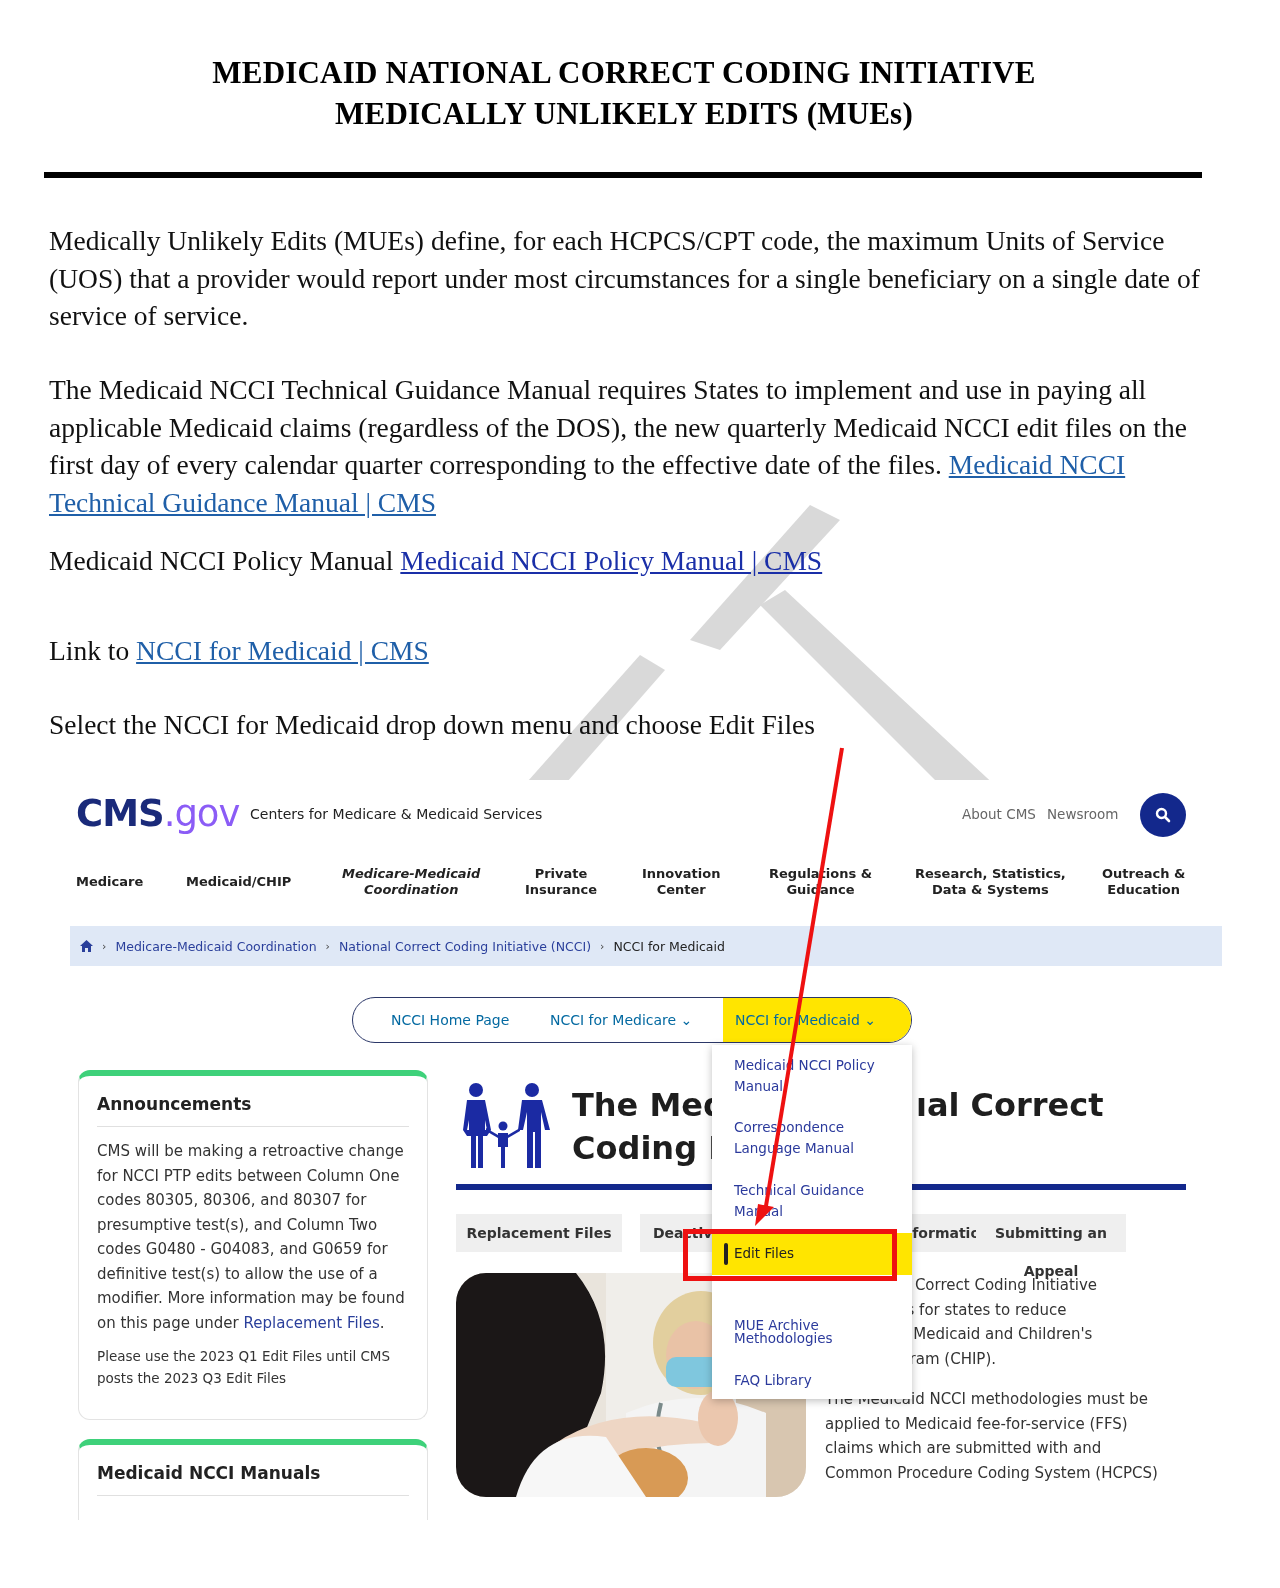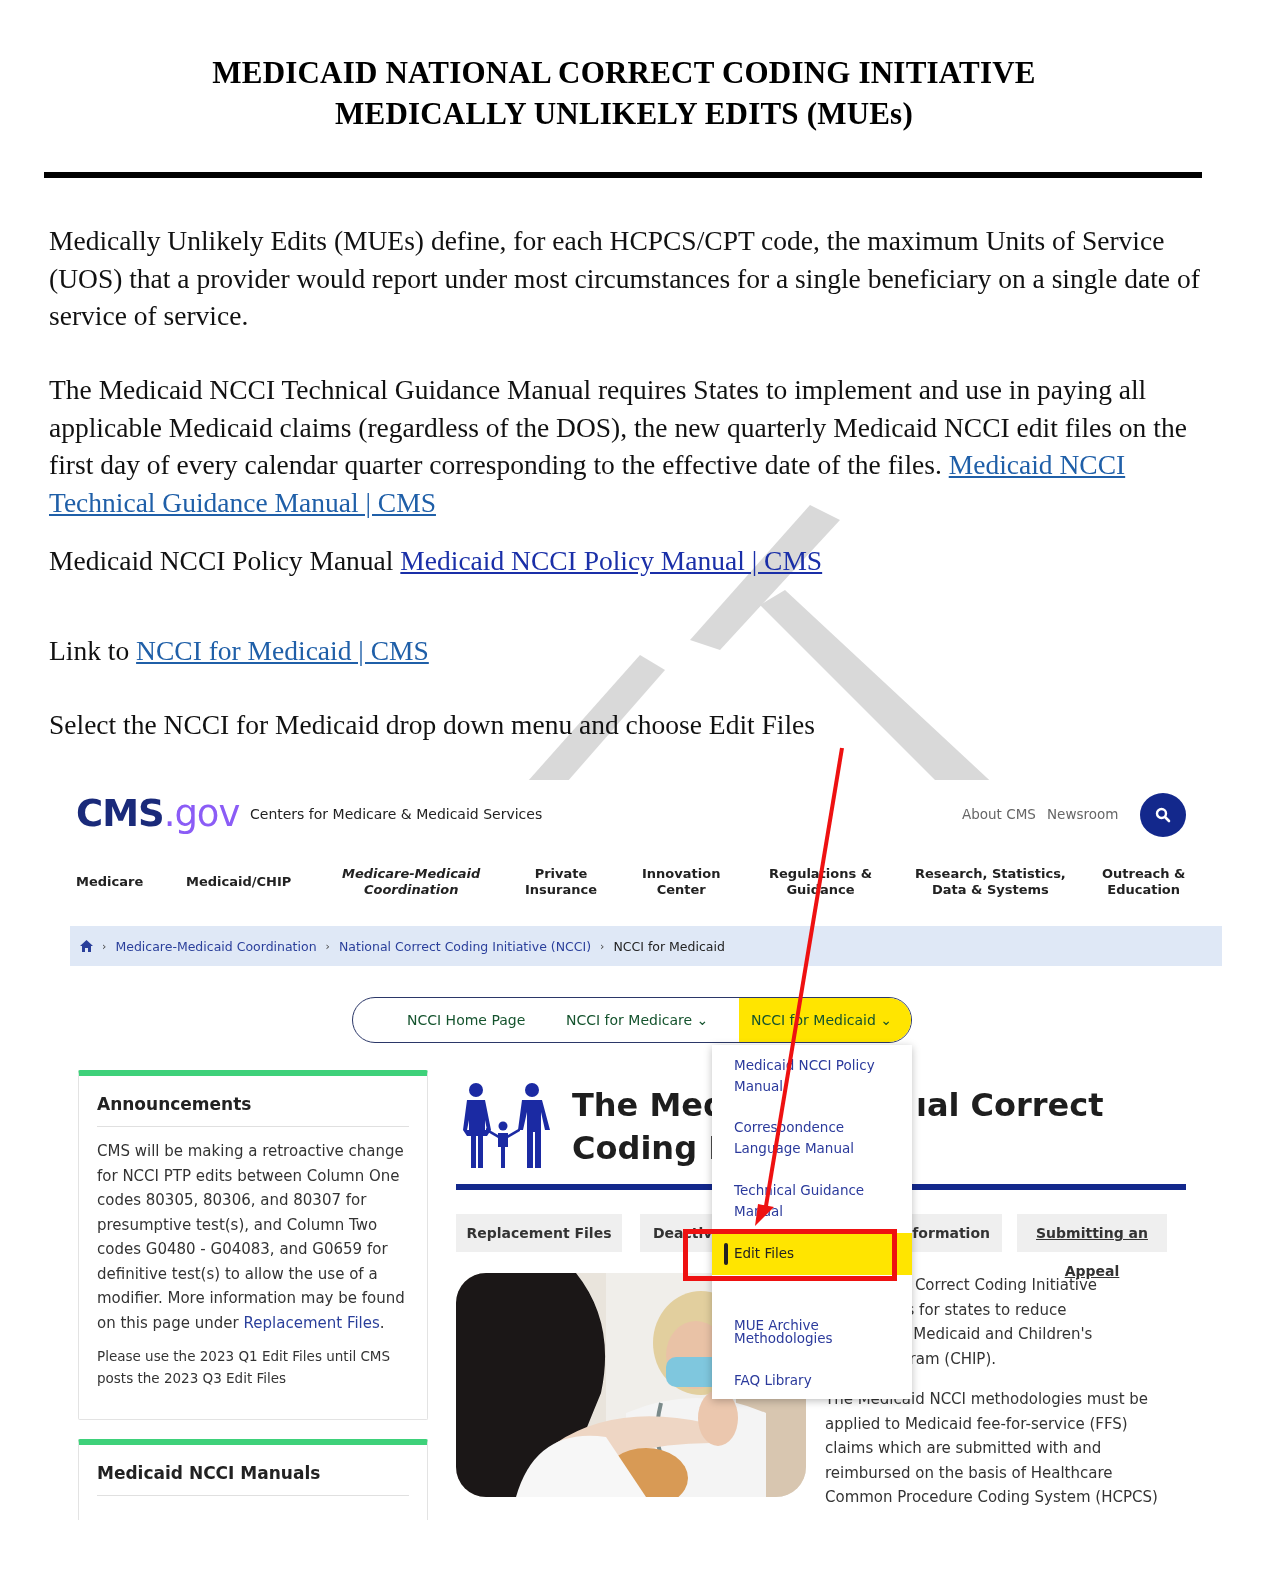--- a/index.html
+++ b/index.html
@@ -38,24 +38,24 @@
 
   .mainnav { position: absolute; top: 86px; left: 0; width: 1170px; height: 36px; }
   .mainnav .item { position: absolute; font-size: 13px; font-weight: bold; color: #222; text-align: center; line-height: 16px; }
 
   .crumbs { position: absolute; left: 8px; top: 146px; width: 1152px; height: 40px; background: #dfe8f6; display: flex; align-items: center; padding-left: 10px; font-size: 12.5px; }
   .crumbs .c { color: #2a3f9b; }
   .crumbs .sep { color: #444; margin: 0 9px; font-size: 11px; }
   .crumbs .cur { color: #222; }
 
   .pillnav { position: absolute; left: 290px; top: 217px; width: 560px; height: 46px; border: 1.5px solid #2b3768; border-radius: 24px; overflow: hidden; }
-  .pillnav .p { position: absolute; top: 0; height: 46px; line-height: 44px; font-size: 14px; color: #14532d; margin-left: 16px; }
+  .pillnav .p { position: absolute; top: 0; height: 46px; line-height: 44px; font-size: 14px; color: #0369a1; }
   .pillnav .active { background: #ffe500; border-bottom: 2px solid #444; }
 
-  .card { position: absolute; left: 16px; width: 350px; background: #fff; border: 1px solid #e3e3e3; border-top: 6px solid #3ed17a; border-radius: 2px; }
+  .card { position: absolute; left: 16px; width: 350px; background: #fff; border: 1px solid #e3e3e3; border-top: 6px solid #3ed17a; border-radius: 12px; }
   .card h3 { font-size: 17px; font-weight: bold; color: #222; margin: 18px 18px 0 18px; padding-bottom: 12px; border-bottom: 1px solid #e0e0e0; }
   .card p { font-size: 15px; line-height: 24.5px; color: #333; margin: 12px 18px 0 18px; }
   .card p.small { font-size: 13.5px; line-height: 22px; color: #333; margin-top: 10px; }
   .card a { color: #2a3f9b; text-decoration: none; }
 
   .hero-icon { position: absolute; left: 394px; top: 302px; width: 104px; height: 86px; }
   .hero-title { position: absolute; left: 510px; top: 304px; font-size: 32px; font-weight: bold; color: #1e1e1e; line-height: 43px; }
   .hero-rule { position: absolute; left: 394px; top: 404px; width: 730px; height: 6px; background: #13288c; }
 
   .tab { position: absolute; top: 434px; height: 38px; background: #efefef; font-size: 14px; font-weight: bold; color: #333; line-height: 38px; text-align: center; }
@@ -200,21 +200,21 @@
   </svg>
   <div class="hero-title">
     <div><span>The Med</span><span style="display:inline-block; width:190px;"></span><span>ıal Correct</span></div>
     <div>Coding I</div>
   </div>
   <div class="hero-rule"></div>
 
   <div class="tab" style="left:394px; width:166px;">Replacement Files</div>
   <div class="tab" style="left:578px; width:180px; text-align:left; padding-left:13px;">Deactiva</div>
   <div class="tab" style="left:800px; width:140px; text-align:right; padding-right:12px;">Information</div>
-  <div class="tab" style="left:955px; width:150px;text-decoration:underline;">Submitting an Appeal</div>
+  <div class="tab" style="left:914px; width:150px;">Submitting an Appeal</div>
 
   <svg class="photo" viewBox="0 0 350 224" preserveAspectRatio="none">
     <rect width="350" height="224" fill="#e9e4dc"></rect>
     <rect x="270" y="0" width="80" height="224" fill="#d8c6b0"></rect>
     <rect x="150" y="0" width="130" height="224" fill="#f0eeea"></rect>
     <ellipse cx="245" cy="70" rx="48" ry="52" fill="#e2cf9e"></ellipse>
     <ellipse cx="240" cy="82" rx="30" ry="34" fill="#e9c2a6"></ellipse>
     <rect x="210" y="84" width="60" height="30" rx="10" fill="#7fc7de"></rect>
     <path d="M170 140 q70 -30 140 0 v84 h-140z" fill="#f4f4f4"></path>
     <path d="M205 130 q-10 40 5 60" stroke="#7a8a8a" stroke-width="4" fill="none"></path>
@@ -228,21 +228,20 @@
   <div class="body-text" style="top:493px;">
     <div>ıid National Correct Coding Initiative</div>
     <div>ȝram allows for states to reduce</div>
     <div>ayments in Medicaid and Children's</div>
     <div>ırance Program (CHIP).</div>
   </div>
   <div class="body-text" style="top:607px;">
     <div>The Medicaid NCCI methodologies must be</div>
     <div>applied to Medicaid fee-for-service (FFS)</div>
     <div>claims which are submitted with and</div>
-    <div>reimbursed on the basis of Healthcare</div>
     <div>Common Procedure Coding System (HCPCS)</div>
   </div>
 
   <div class="dropdown">
     <div class="di" style="top:10px;">
         <div>Medicaid NCCI Policy</div>
         <div>Manual</div>
       </div>
     <div class="di" style="top:72px;">
         <div>Correspondence</div>

